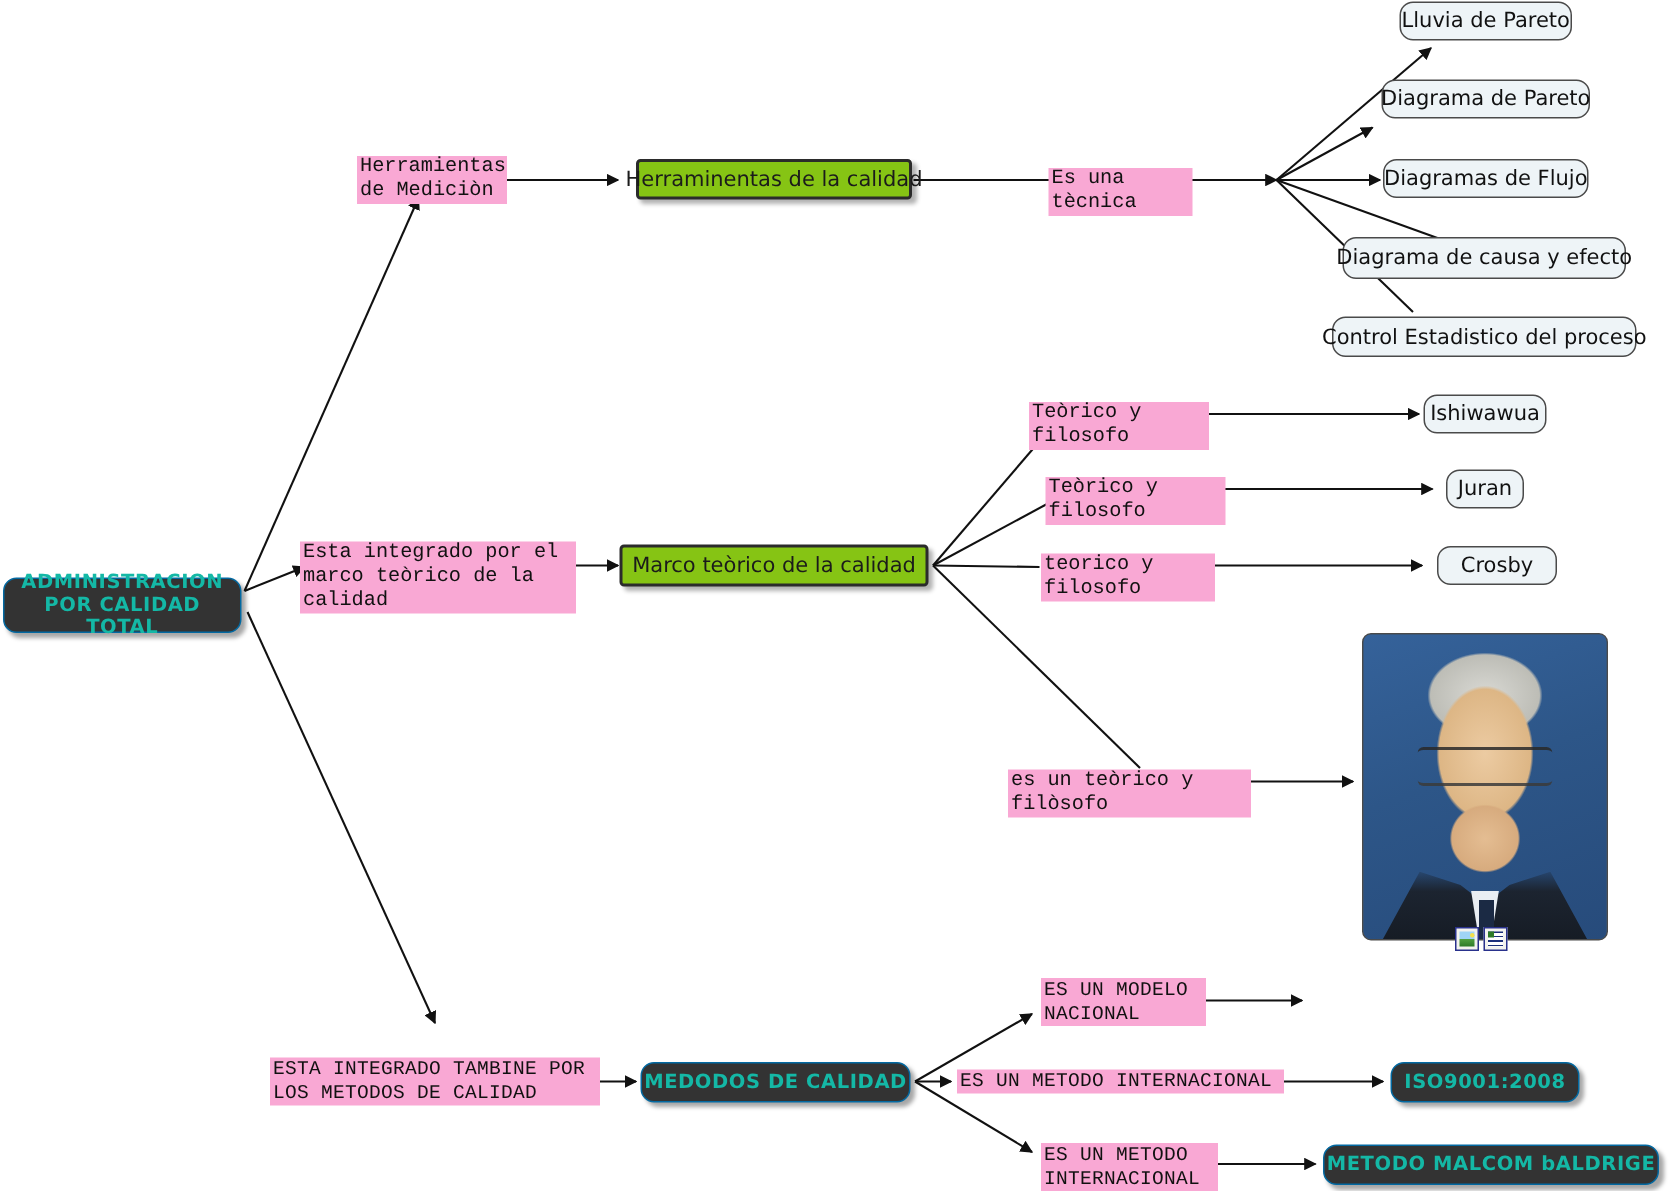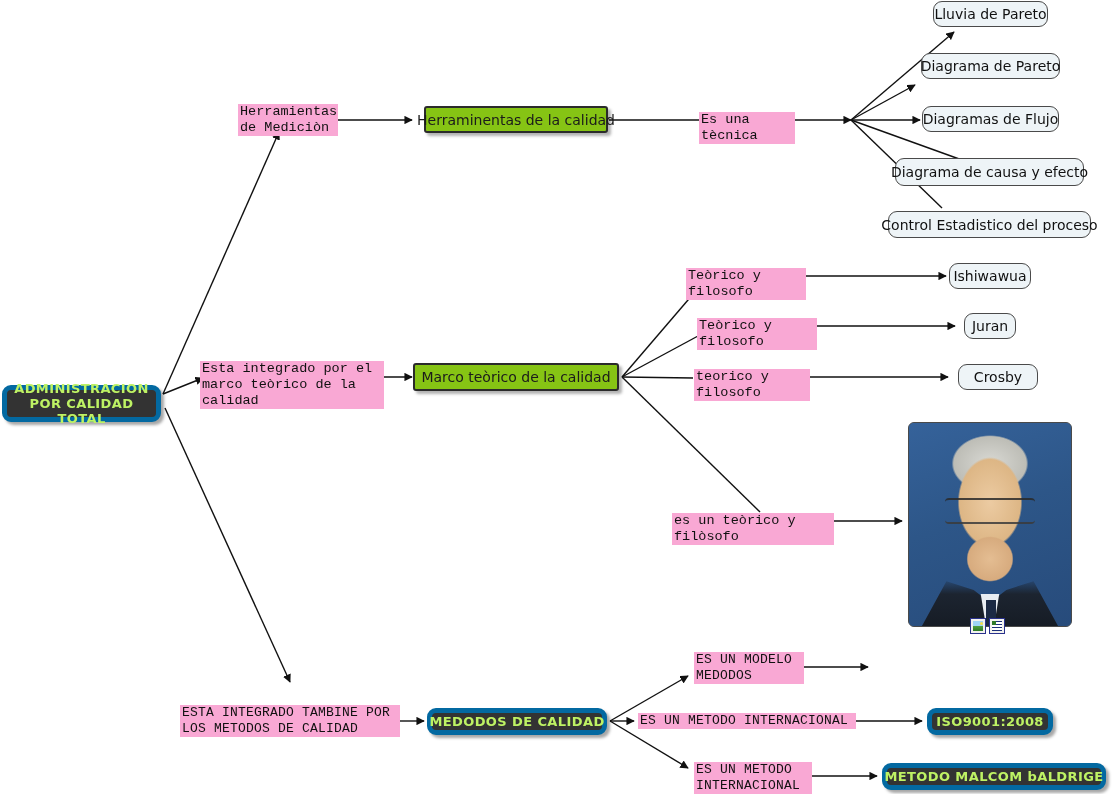--- a/index.html
+++ b/index.html
@@ -34,24 +34,24 @@
     align-items: center;
     justify-content: center;
     text-align: center;
     white-space: nowrap;
     z-index: 5;
   }
 
   
   .node.dark {
     background: #333333;
-    color: #bef264;
+    color: #14b8a6;
     font-weight: bold;
     border-radius: 9px;
-    border: 5px solid #0369a1;
+    border: 1px solid #0369a1;
     letter-spacing: 0.4px;
     box-shadow: 3px 3px 3px rgba(0,0,0,0.35);
     font-size: 13px;
     line-height: 14px;
     padding: 2px 10px;
     text-align: center;
   }
   .node.dark.two-line {
     line-height: 15px;
     white-space: pre-line;
@@ -312,20 +312,20 @@
   <div class="link-label" style="left:697px; top:318px; width:116px;">Teòrico y filosofo</div>
 
   <div class="link-label" style="left:694px; top:369px; width:112px;">teorico y filosofo</div>
 
   <div class="link-label" style="left:672px; top:513px; width:158px;">es un teòrico y filòsofo</div>
 
   <div class="link-label upper" style="left:180px; top:705px; width:216px;">ESTA INTEGRADO TAMBINE POR
 LOS METODOS DE CALIDAD</div>
 
   <div class="link-label upper" style="left:694px; top:652px; width:106px;">ES UN MODELO
-MEDODOS</div>
+NACIONAL</div>
 
   <div class="link-label upper" style="left:638px; top:713px; width:214px;">ES UN METODO INTERNACIONAL</div>
 
   <div class="link-label upper" style="left:694px; top:762px; width:114px;">ES UN METODO
 INTERNACIONAL</div>
 
 </div>
 
 </body></html>

